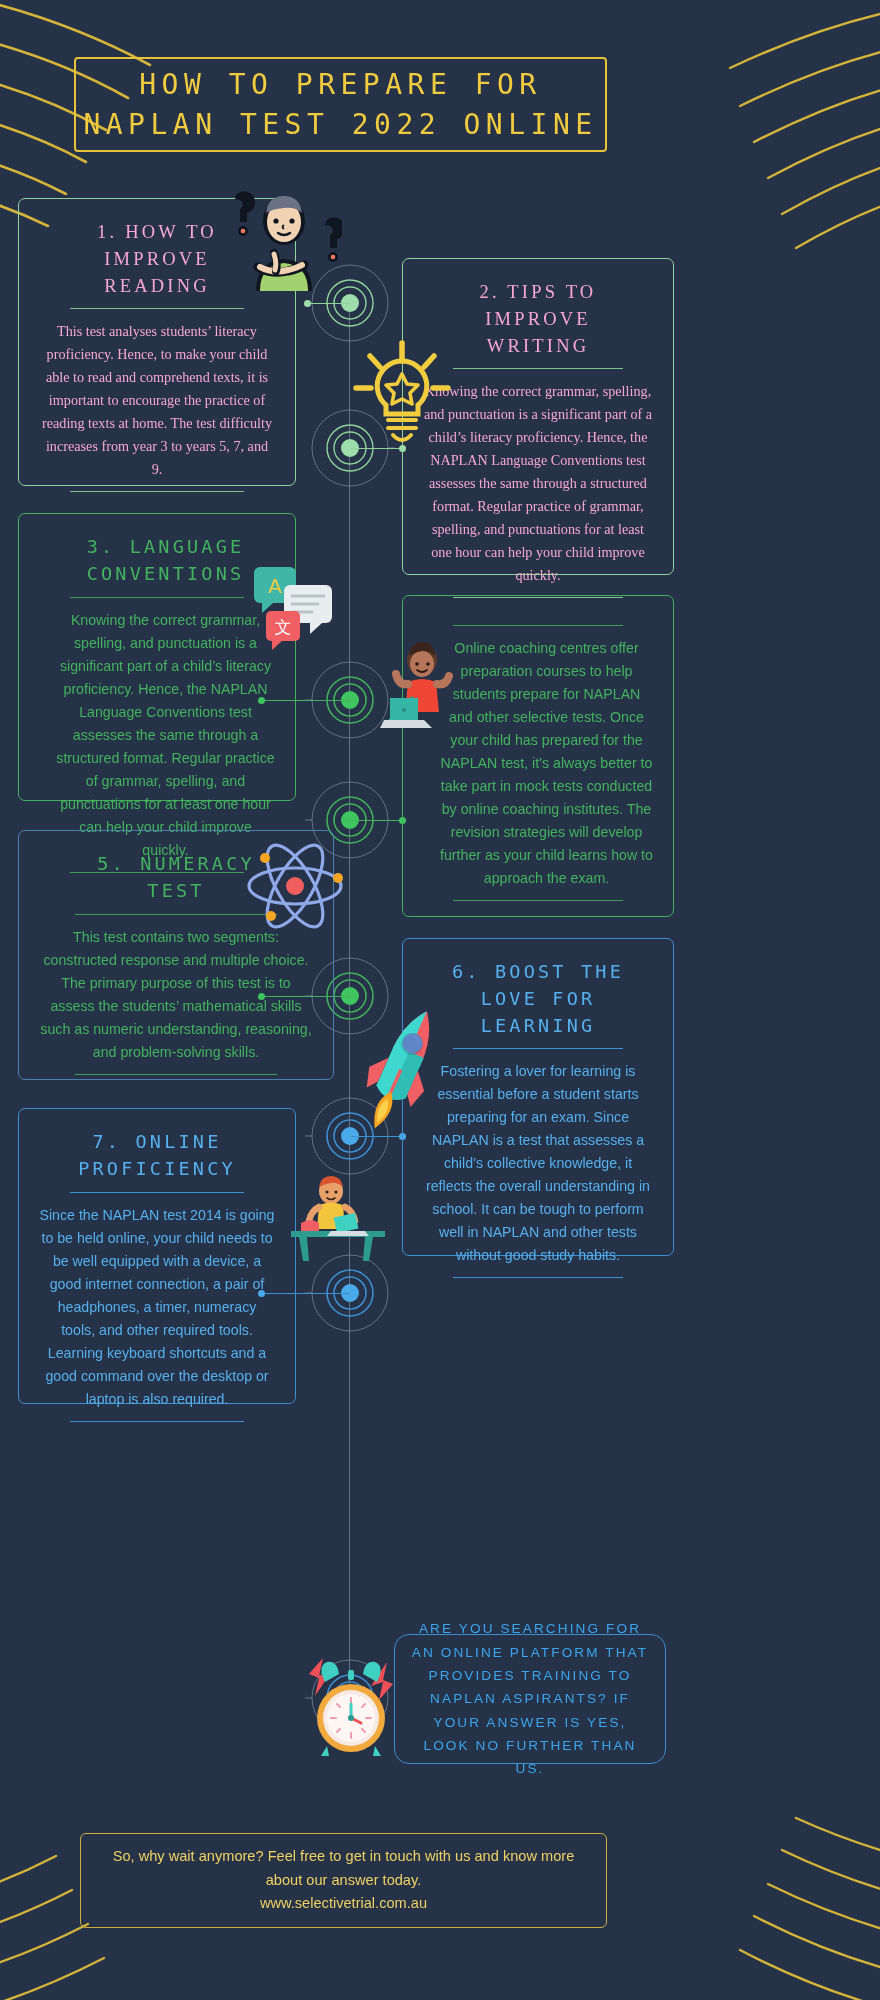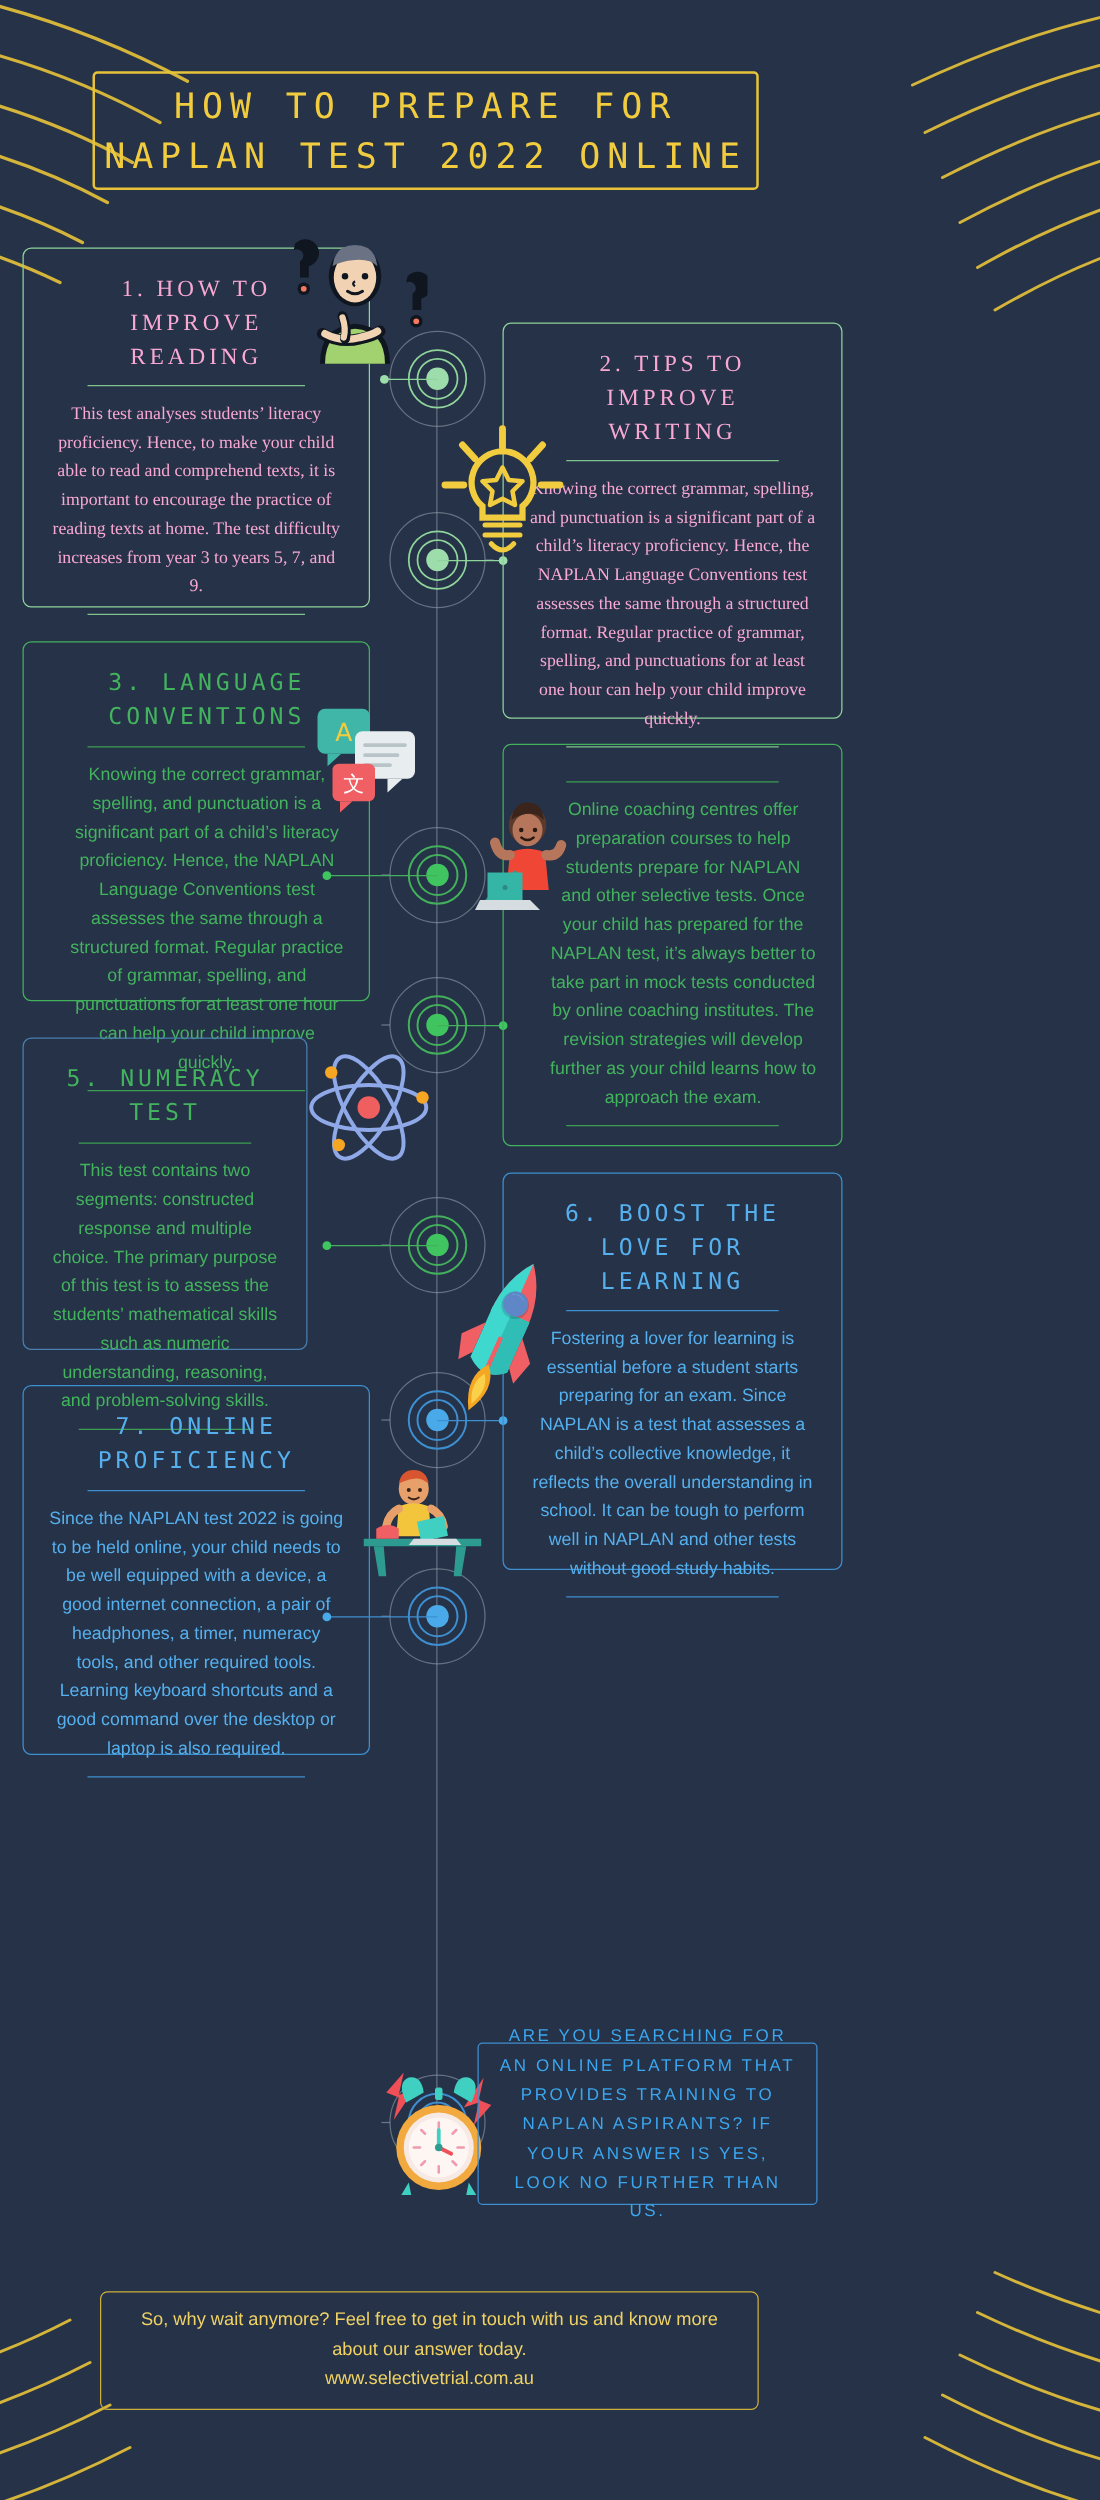--- a/index.html
+++ b/index.html
@@ -107,24 +107,24 @@
   .c-bluegreen .card-title, .c-bluegreen .card-body { color:#43b35e; }
   .c-bluegreen .rule, .c-bluegreen .rule-bottom { background:#3c9d53; }
 
   .c-blue { border-color:#3e8fd0; }
   .c-blue .card-title, .c-blue .card-body { color:#56b0ee; }
   .c-blue .rule, .c-blue .rule-bottom { background:#3e8fd0; }
 
   
   .cta-box {
     position:absolute;
-    left:382px; top:1634px;
+    left:394px; top:1634px;
     width:272px; height:130px;
     border:1.5px solid #3e8fd0;
-    border-radius:4px;
+    border-radius:15px;
     display:flex; align-items:center; justify-content:center;
     padding:4px 14px;
   }
   .cta-text {
     color:#3ba6ef;
     font-size:13.6px;
     letter-spacing:2.1px;
     line-height:1.72;
     text-align:center;
     text-transform:uppercase;
@@ -323,42 +323,42 @@
     <div class="card-body">Knowing the correct grammar, spelling, and punctuation is a significant part of a child’s literacy proficiency. Hence, the NAPLAN Language Conventions test assesses the same through a structured format. Regular practice of grammar, spelling, and punctuations for at least one hour can help your child improve quickly.</div>
     <div class="rule-bottom"></div>
   </div>
 
   <div class="card c-green" style="left:402px; top:595px; width:272px; height:322px;">
     <div class="rule"></div>
     <div class="card-body">Online coaching centres offer preparation courses to help students prepare for NAPLAN and other selective tests. Once your child has prepared for the NAPLAN test, it’s always better to take part in mock tests conducted by online coaching institutes. The revision strategies will develop further as your child learns how to approach the exam.</div>
     <div class="rule-bottom"></div>
   </div>
 
-  <div class="card c-bluegreen" style="left:18px; top:830px; width:228px; height:250px;">
+  <div class="card c-bluegreen" style="left:18px; top:830px; width:316px; height:250px;">
     <div class="card-title">5. NUMERACY
 TEST</div>
     <div class="rule"></div>
     <div class="card-body">This test contains two segments: constructed response and multiple choice. The primary purpose of this test is to assess the students’ mathematical skills such as numeric understanding, reasoning, and problem-solving skills.</div>
     <div class="rule-bottom"></div>
   </div>
 
   <div class="card c-blue" style="left:402px; top:938px; width:272px; height:318px;">
     <div class="card-title">6. BOOST THE
 LOVE FOR
 LEARNING</div>
     <div class="rule"></div>
     <div class="card-body">Fostering a lover for learning is essential before a student starts preparing for an exam. Since NAPLAN is a test that assesses a child’s collective knowledge, it reflects the overall understanding in school. It can be tough to perform well in NAPLAN and other tests without good study habits.</div>
     <div class="rule-bottom"></div>
   </div>
 
   <div class="card c-blue" style="left:18px; top:1108px; width:278px; height:296px;">
     <div class="card-title">7. ONLINE
 PROFICIENCY</div>
     <div class="rule"></div>
-    <div class="card-body">Since the NAPLAN test 2022 is going to be held online, your child needs to be well equipped with a device, a good internet connection, a pair of headphones, a timer, numeracy tools, and other required tools. Learning keyboard shortcuts and a good command over the desktop or laptop is also required.</div>
+    <div class="card-body">Since the NAPLAN test 2014 is going to be held online, your child needs to be well equipped with a device, a good internet connection, a pair of headphones, a timer, numeracy tools, and other required tools. Learning keyboard shortcuts and a good command over the desktop or laptop is also required.</div>
     <div class="rule-bottom"></div>
   </div>
 
   <svg class="illus" style="left:222px; top:183px;" width="120" height="115" viewBox="0 0 120 115">
     <g fill="#10161f">
       <path d="M14,12 a11,11 0 1,1 11,18 l0,9 -7,0 0,-13 a5,5 0 1,0 -5,-9z"></path>
       <circle cx="21" cy="48" r="5"></circle>
       <path d="M104,38 a11,11 0 1,1 11,18 l0,9 -7,0 0,-13 a5,5 0 1,0 -5,-9z"></path>
       <circle cx="111" cy="74" r="5"></circle>
     </g>

